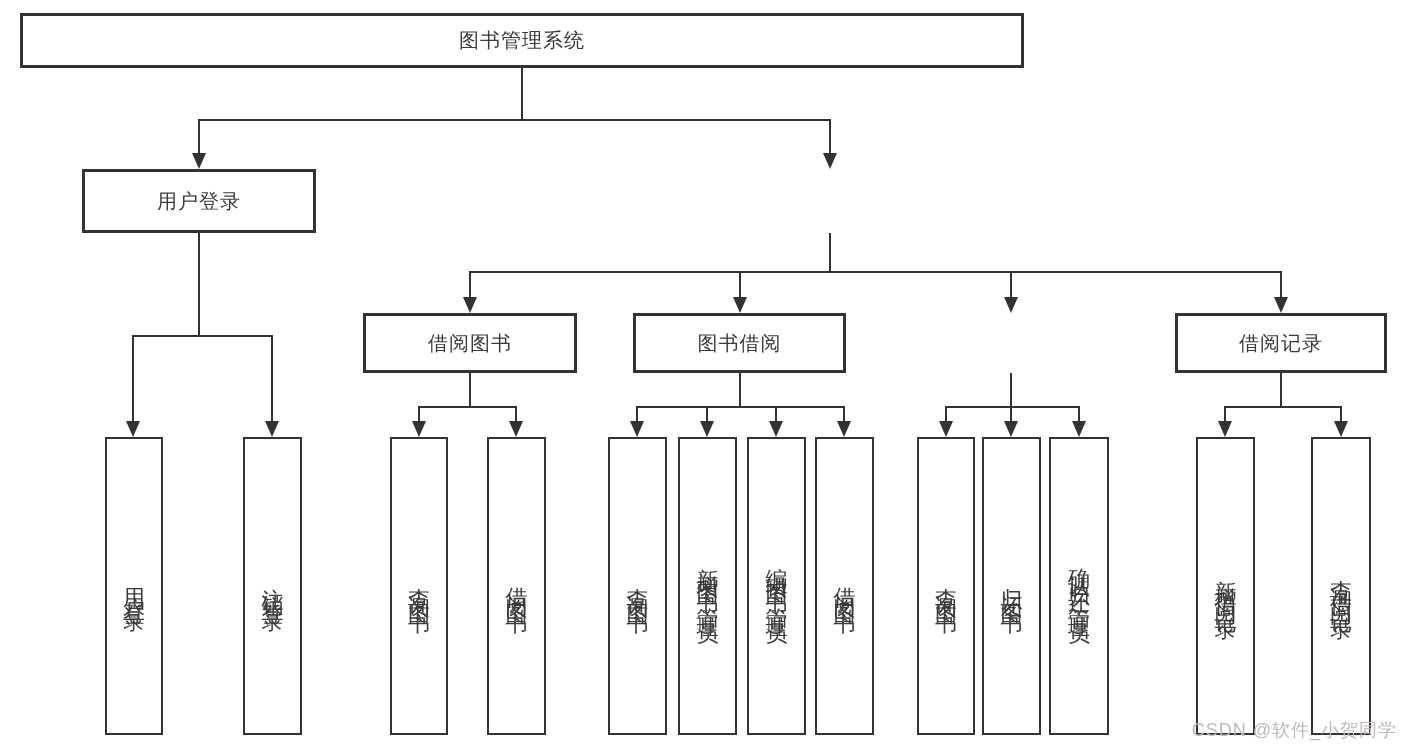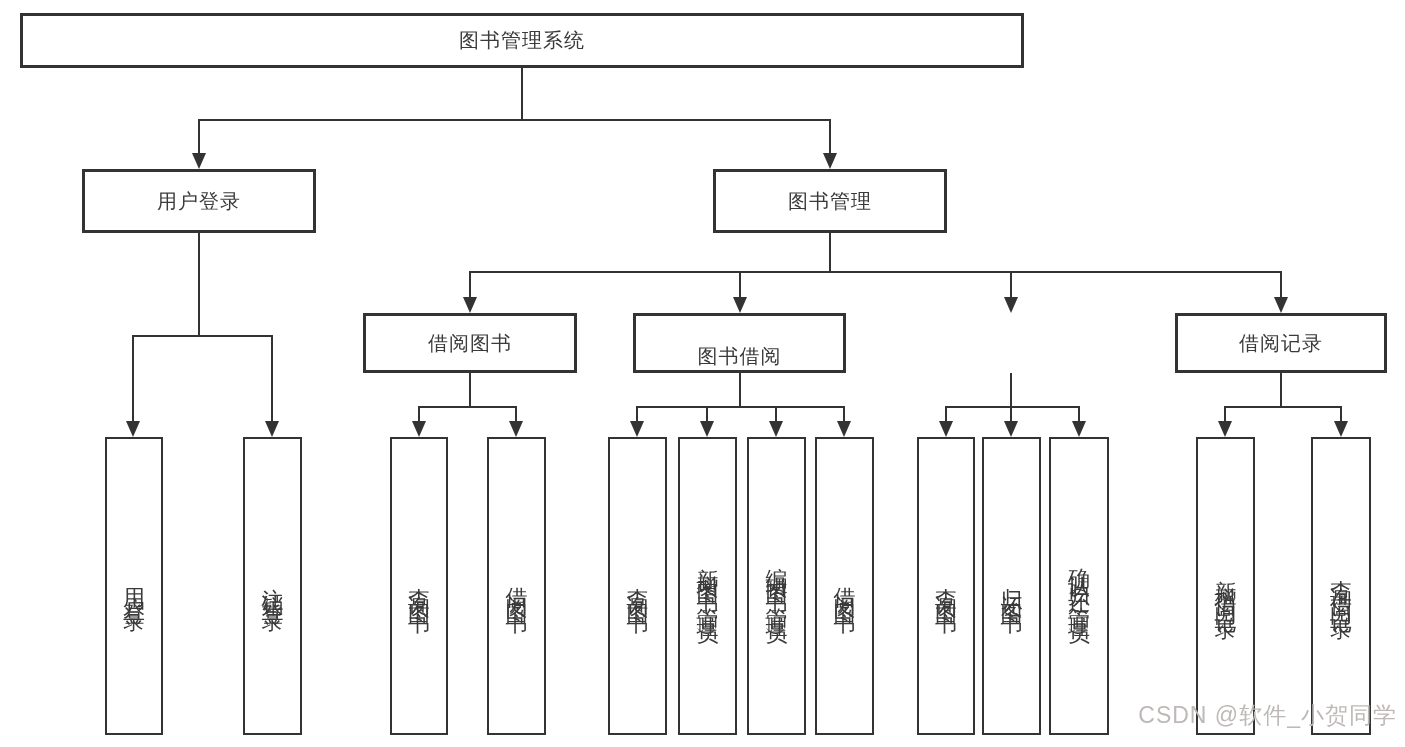--- a/index.html
+++ b/index.html
@@ -40,22 +40,22 @@
   .vline{position:absolute;width:2px;background:#333333;}
   .hline{position:absolute;height:2px;background:#333333;}
   .arrow{
     position:absolute;width:0;height:0;
     border-left:7px solid transparent;
     border-right:7px solid transparent;
     border-top:16px solid #333333;
   }
   .watermark{
     position:absolute;
-    right:8px;bottom:16px;
-    font-size:23px;
+    right:8px;bottom:5px;
+    font-size:18px;
     color:#beb8b7;
     letter-spacing:1px;
     z-index:5;
     white-space:nowrap;
   }
 </style>
 </head>
 <body>
 
 <div class="canvas">
@@ -67,23 +67,20 @@
   <div class="vline" style="left:521px;top:68px;height:51px;"></div>
   <div class="hline" style="left:198px;top:119px;width:633px;"></div>
   <div class="vline" style="left:198px;top:119px;height:36px;"></div>
   <div class="arrow" style="left:192px;top:153px;"></div>
   <div class="vline" style="left:829px;top:119px;height:36px;"></div>
   <div class="arrow" style="left:823px;top:153px;"></div>
 
   <div class="hbox" style="left:82px;top:169px;width:234px;height:64px;">
     <span>用户登录</span>
   </div>
-  <div class="hbox" style="left:713px;top:169px;width:234px;height:64px;">
-    <span>图书管理</span>
-  </div>
 
   <div class="vline" style="left:198px;top:233px;height:102px;"></div>
   <div class="hline" style="left:132px;top:335px;width:141px;"></div>
   <div class="vline" style="left:132px;top:335px;height:88px;"></div>
   <div class="arrow" style="left:126px;top:421px;"></div>
   <div class="vline" style="left:271px;top:335px;height:88px;"></div>
   <div class="arrow" style="left:265px;top:421px;"></div>
 
   <div class="vline" style="left:829px;top:233px;height:38px;"></div>
   <div class="hline" style="left:469px;top:271px;width:813px;"></div>
@@ -92,21 +89,21 @@
   <div class="vline" style="left:739px;top:271px;height:28px;"></div>
   <div class="arrow" style="left:733px;top:297px;"></div>
   <div class="vline" style="left:1010px;top:271px;height:28px;"></div>
   <div class="arrow" style="left:1004px;top:297px;"></div>
   <div class="vline" style="left:1280px;top:271px;height:28px;"></div>
   <div class="arrow" style="left:1274px;top:297px;"></div>
 
   <div class="hbox" style="left:363px;top:313px;width:214px;height:60px;">
     <span>借阅图书</span>
   </div>
-  <div class="hbox" style="left:633px;top:313px;width:213px;height:60px;align-items:flex-end;">
+  <div class="hbox" style="left:633px;top:313px;width:213px;height:60px;">
     <span>图书借阅</span>
   </div>
   <div class="hbox" style="left:1175px;top:313px;width:212px;height:60px;">
     <span>借阅记录</span>
   </div>
 
   <div class="vline" style="left:469px;top:373px;height:33px;"></div>
   <div class="hline" style="left:418px;top:406px;width:99px;"></div>
   <div class="vline" style="left:418px;top:406px;height:17px;"></div>
   <div class="arrow" style="left:412px;top:421px;"></div>

